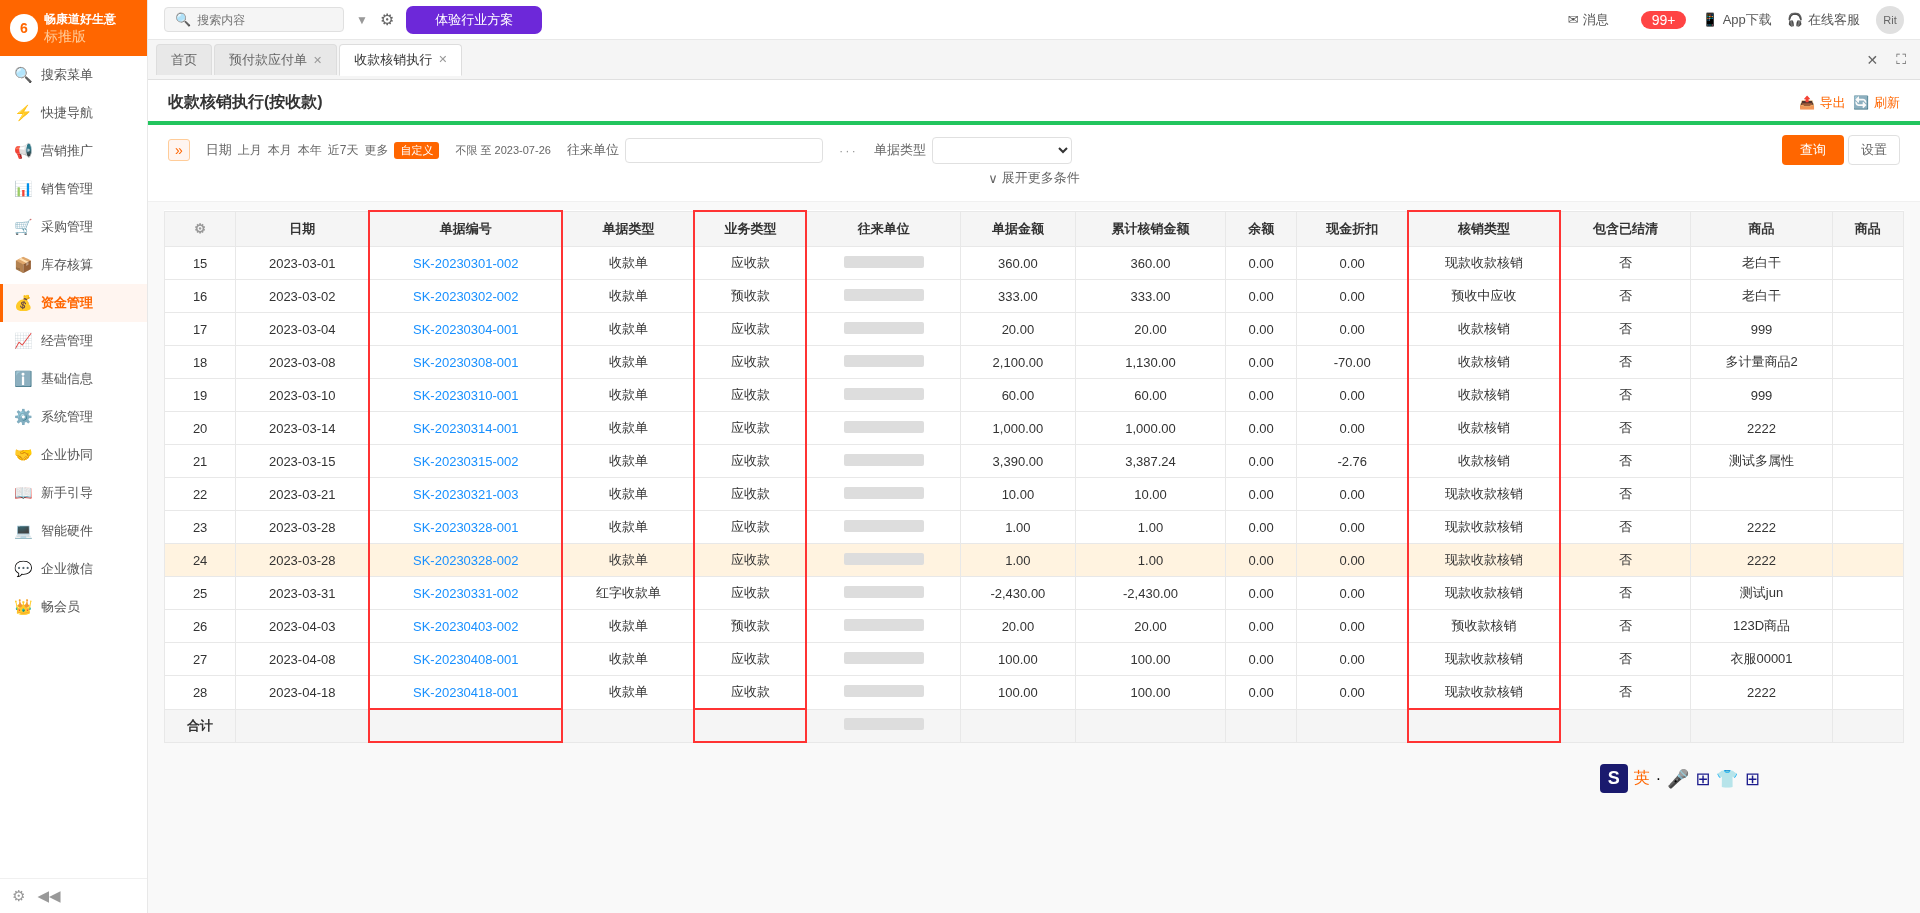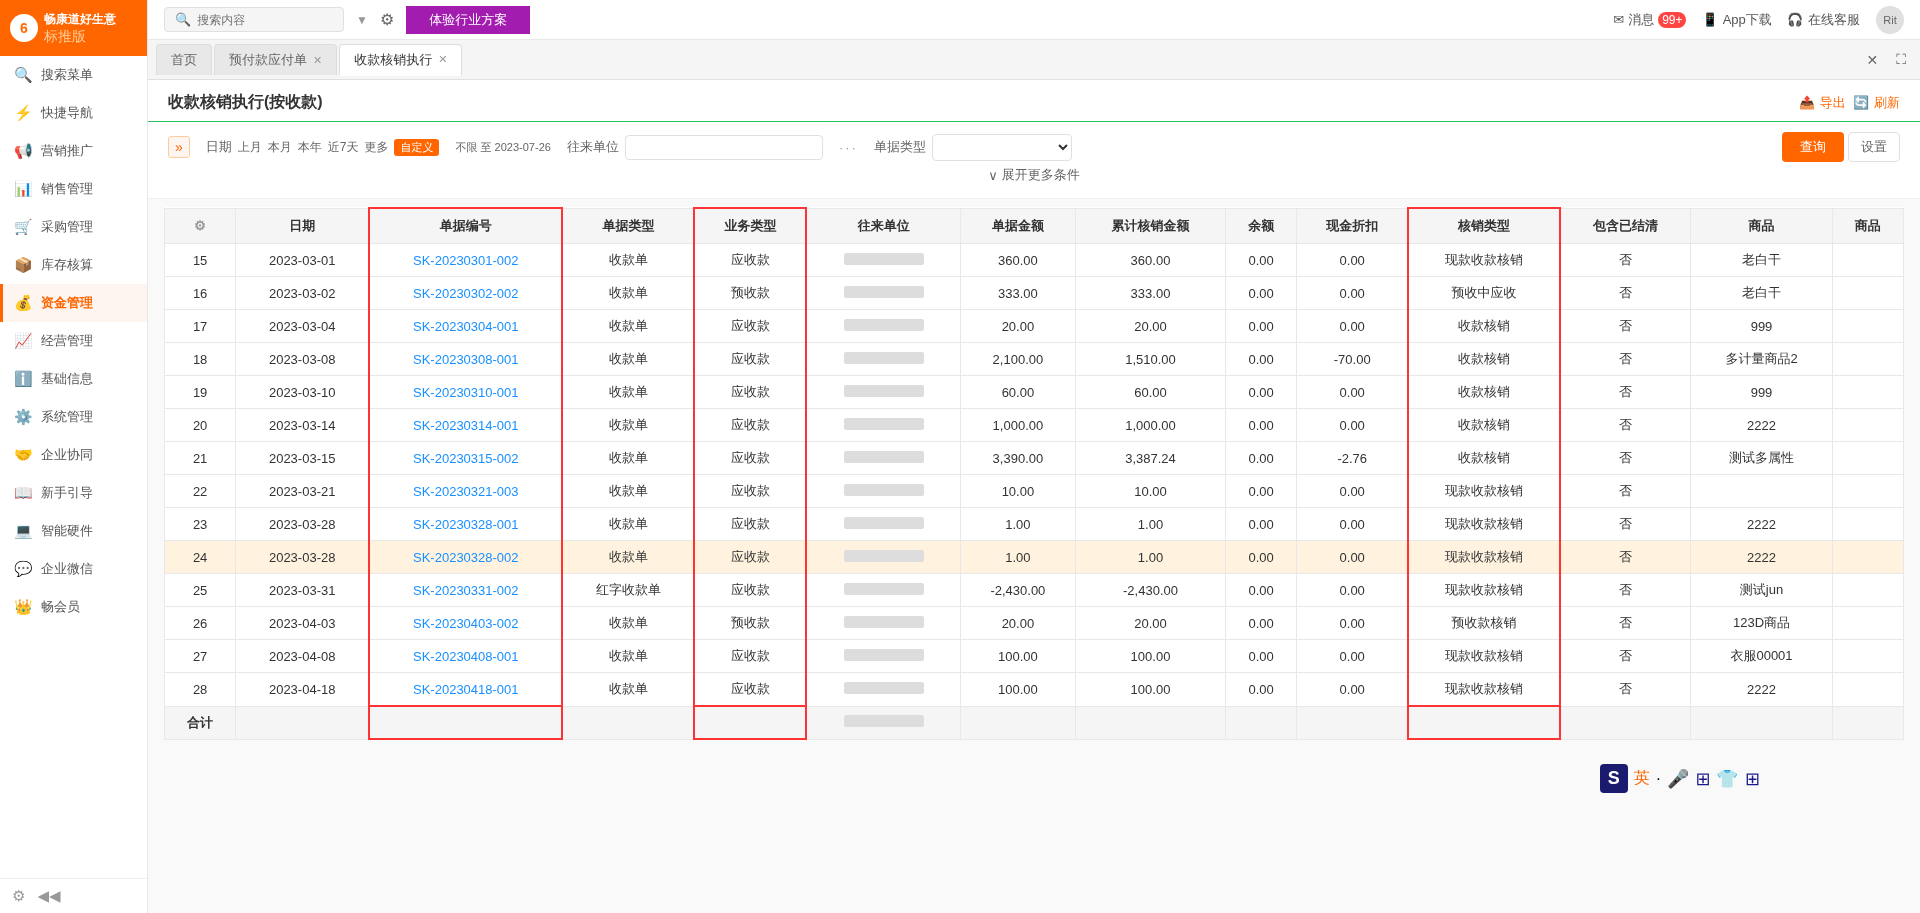--- a/index.html
+++ b/index.html
@@ -19,40 +19,40 @@
 
     
     .main { flex: 1; display: flex; flex-direction: column; overflow: hidden; }
 
     
     .topbar { height: 40px; background: #fff; border-bottom: 1px solid #e8e8e8; display: flex; align-items: center; padding: 0 16px; gap: 12px; }
     .topbar-search { flex: 0 0 180px; background: #f5f5f5; border: 1px solid #e0e0e0; border-radius: 4px; padding: 4px 10px; color: #999; font-size: 12px; display: flex; align-items: center; gap: 6px; }
     .topbar-search input { border: none; background: transparent; outline: none; font-size: 12px; color: #333; width: 120px; }
     .topbar-chevron { color: #999; font-size: 12px; }
     .topbar-gear { color: #666; font-size: 16px; cursor: pointer; }
-    .topbar-solution-btn { background: #a21caf; color: #fff; border: none; border-radius: 0; padding: 5px 23px; cursor: pointer; font-size: 13px; }
+    .topbar-solution-btn { background: #6d28d9; color: #fff; border: none; border-radius: 7px; padding: 5px 29px; cursor: pointer; font-size: 13px; }
     .topbar-spacer { flex: 1; }
     .topbar-actions { display: flex; align-items: center; gap: 16px; }
     .topbar-action { display: flex; align-items: center; gap: 4px; color: #555; cursor: pointer; font-size: 12px; }
-    .topbar-badge { background: #ff4444; color: #fff; border-radius: 10px; font-size: 12px; padding: 1px 4px; }
+    .topbar-badge { background: #ff4444; color: #fff; border-radius: 10px; font-size: 14px; padding: 1px 11px; margin-left: 28px; }
     .topbar-avatar { width: 28px; height: 28px; background: #e0e0e0; border-radius: 50%; display: flex; align-items: center; justify-content: center; font-size: 11px; color: #666; }
 
     
     .tabbar { height: 40px; background: #f5f5f5; border-bottom: 1px solid #e0e0e0; display: flex; align-items: center; padding: 0 8px; gap: 2px; }
     .tab { display: flex; align-items: center; gap: 6px; padding: 6px 14px; border-radius: 4px 4px 0 0; cursor: pointer; font-size: 13px; color: #666; background: #e8e8e8; border: 1px solid #ddd; border-bottom: none; }
     .tab.active { background: #fff; color: #333; border-bottom: 1px solid #fff; }
     .tab-close { color: #999; font-size: 11px; cursor: pointer; }
     .tabbar-controls { display: flex; gap: 6px; align-items: center; }
     .tabbar-ctrl-btn { color: #666; cursor: pointer; font-size: 14px; padding: 2px 6px; }
 
     
     .content { flex: 1; overflow: hidden; display: flex; flex-direction: column; background: #f9f9f9; }
 
     
-    .page-header { padding: 12px 20px 8px; background: #fff; border-bottom: 1px solid #22c55e; display: flex; align-items: center; justify-content: space-between; }
+    .page-header { padding: 12px 20px 8px; background: #fff; border-bottom: 4px solid #22c55e; display: flex; align-items: center; justify-content: space-between; }
     .page-title { font-size: 16px; font-weight: bold; color: #333; }
     .page-actions { display: flex; gap: 8px; }
     .page-action-btn { display: flex; align-items: center; gap: 4px; color: #ff6600; cursor: pointer; font-size: 13px; }
 
     
     .filter-bar { background: #fff; padding: 10px 20px; border-bottom: 1px solid #f0f0f0; }
     .filter-row { display: flex; align-items: center; gap: 16px; flex-wrap: wrap; }
     .filter-expand-btn { color: #ff6600; cursor: pointer; font-size: 14px; background: #fff5f0; border: 1px solid #ffcc99; padding: 2px 6px; border-radius: 3px; }
     .filter-group { display: flex; align-items: center; gap: 6px; }
     .filter-label { color: #666; font-size: 13px; white-space: nowrap; }
@@ -341,21 +341,21 @@
               <td></td>
             </tr>
             <tr>
               <td>18</td>
               <td>2023-03-08</td>
               <td style="border-left: 2px solid rgb(255, 51, 51); border-right: 2px solid rgb(255, 51, 51);"><a class="link-cell">SK-20230308-001</a></td>
               <td>收款单</td>
               <td style="border-left: 2px solid rgb(255, 51, 51); border-right: 2px solid rgb(255, 51, 51);">应收款</td>
               <td><span style="display:inline-block;width:80px;height:12px;background:#ddd;border-radius:2px;"></span></td>
               <td>2,100.00</td>
-              <td>1,510.00</td>
+              <td>1,130.00</td>
               <td>0.00</td>
               <td class="negative-val">-70.00</td>
               <td style="border-left: 2px solid rgb(255, 51, 51); border-right: 2px solid rgb(255, 51, 51);">收款核销</td>
               <td>否</td>
               <td>多计量商品2</td>
               <td></td>
             </tr>
             <tr>
               <td>19</td>
               <td>2023-03-10</td>

